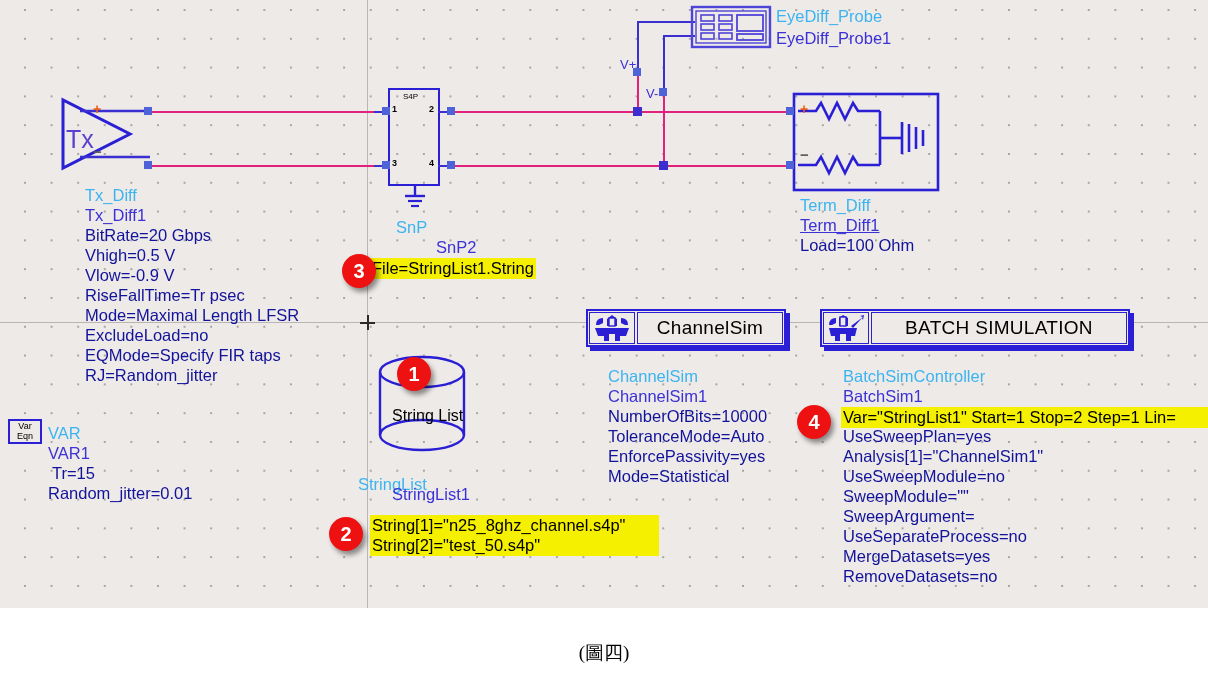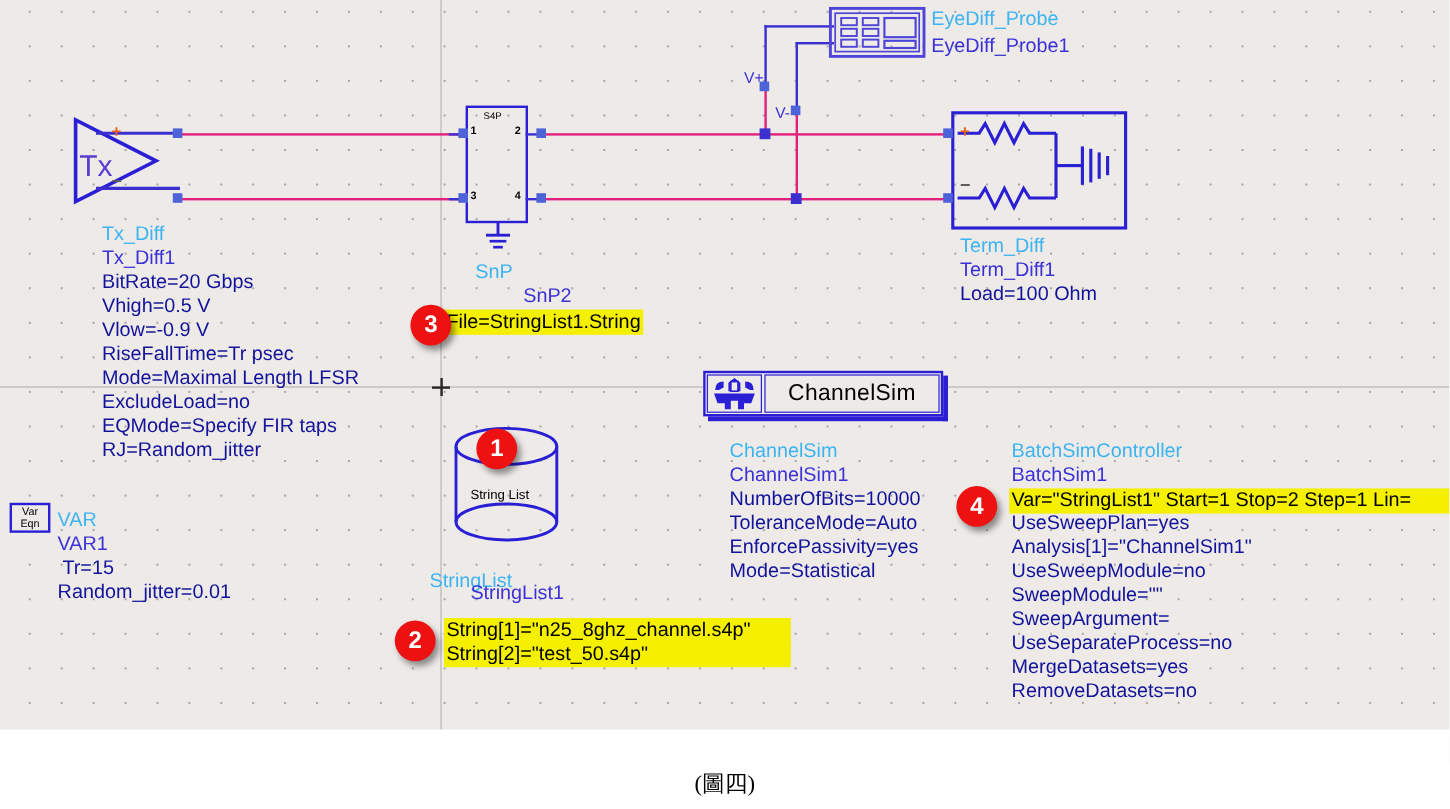--- a/index.html
+++ b/index.html
@@ -199,32 +199,32 @@
         <line x1="117" y1="32" x2="117" y2="60" stroke="#2a1fd4" stroke-width="2.6"></line>
         <line x1="124" y1="35" x2="124" y2="57" stroke="#2a1fd4" stroke-width="2.6"></line>
         <line x1="131" y1="38" x2="131" y2="54" stroke="#2a1fd4" stroke-width="2.6"></line>
       </svg>
     </div>
     <div class="lbl" style="left:800px;top:101px;font-size:14px;color:#e8601a;font-weight:bold;">+</div>
     <div class="lbl" style="left:800px;top:152px;font-size:15px;color:#5a5a5a;font-weight:bold;line-height:0.4;">−</div>
     <div class="pin" style="left:786px;top:107px;"></div>
     <div class="pin" style="left:786px;top:161px;"></div>
     <div class="lbl t-cyan t-name" style="left:800px;top:196px;">Term_Diff</div>
-    <div class="lbl t-blue t-name" style="left:800px;top:216px;">Term_Diff1</div>
+    <div class="lbl t-blue t-name" style="left:800px;top:216px;text-decoration:underline;">Term_Diff1</div>
     <div class="lbl t-dark t-param" style="left:800px;top:236px;">Load=100 Ohm</div>
 
     <div class="sym" style="left:378px;top:355px;width:88px;height:100px;">
       <svg width="88" height="100" viewBox="0 0 88 100">
         <ellipse cx="44" cy="17" rx="42" ry="15" fill="none" stroke="#2a1fd4" stroke-width="2.4"></ellipse>
         <line x1="2" y1="17" x2="2" y2="80" stroke="#2a1fd4" stroke-width="2.4"></line>
         <line x1="86" y1="17" x2="86" y2="80" stroke="#2a1fd4" stroke-width="2.4"></line>
         <ellipse cx="44" cy="80" rx="42" ry="15" fill="none" stroke="#2a1fd4" stroke-width="2.4"></ellipse>
       </svg>
     </div>
-    <div class="lbl t-black" style="left:392px;top:407px;font-size:11px;">String List</div>
+    <div class="lbl t-black" style="left:392px;top:407px;font-size:16px;">String List</div>
     <div class="lbl t-cyan t-name" style="left:358px;top:475px;">StringList</div>
     <div class="lbl t-blue t-name" style="left:375px;top:485px;margin-left:17px;">StringList1</div>
     <div class="lbl hl t-param" style="left:370px;top:515px;padding:1px 2px;width:285px;">String[1]="n25_8ghz_channel.s4p"</div>
     <div class="lbl hl t-param" style="left:370px;top:535px;padding:1px 2px;width:285px;">String[2]="test_50.s4p"</div>
 
     <div class="ctrl" style="left:586px;top:309px;width:200px;height:38px;">
       <div class="outer"></div>
       <div class="iconcell">
         <svg width="38" height="28" viewBox="0 0 38 28">
           <g fill="#2a1fd4">
@@ -243,20 +243,40 @@
       <div class="shadow" style="width:200px;"></div>
       <div class="rshadow"></div>
     </div>
     <div class="lbl t-cyan t-name" style="left:608px;top:367px;">ChannelSim</div>
     <div class="lbl t-blue t-name" style="left:608px;top:387px;">ChannelSim1</div>
     <div class="lbl t-dark t-param" style="left:608px;top:407px;">NumberOfBits=10000</div>
     <div class="lbl t-dark t-param" style="left:608px;top:427px;">ToleranceMode=Auto</div>
     <div class="lbl t-dark t-param" style="left:608px;top:447px;">EnforcePassivity=yes</div>
     <div class="lbl t-dark t-param" style="left:608px;top:467px;">Mode=Statistical</div>
 
+    <div class="ctrl" style="left:820px;top:309px;width:310px;height:38px;">
+      <div class="outer"></div>
+      <div class="iconcell">
+        <svg width="38" height="28" viewBox="0 0 38 28">
+          <g fill="#2a1fd4">
+            <path d="M16 1 L21 4 L21 12 L12 12 L12 4 Z"></path>
+            <path d="M2 11 Q2 4 9 4 L9 9 L5 11 Z"></path>
+            <path d="M2 14 L30 14 L28 22 L24 22 L24 27 L19 27 L19 20 L13 20 L13 27 L8 27 L8 22 L4 22 Z"></path>
+            <path d="M24 12 L36 3 L33 2 L37 1 L36 6 L35 4 L26 14 Z"></path>
+            <circle cx="16" cy="8" r="2.6" fill="#edeae8"></circle>
+          </g>
+          <rect x="13" y="3" width="6" height="9" fill="#edeae8" stroke="#2a1fd4" stroke-width="1.4"></rect>
+        </svg>
+      </div>
+      <div class="titlecell">
+        <span>BATCH SIMULATION</span>
+      </div>
+      <div class="shadow" style="width:310px;"></div>
+      <div class="rshadow"></div>
+    </div>
     <div class="lbl t-cyan t-name" style="left:843px;top:367px;">BatchSimController</div>
     <div class="lbl t-blue t-name" style="left:843px;top:387px;">BatchSim1</div>
     <div class="lbl hl t-param" style="left:841px;top:407px;padding:1px 2px;width:369px;overflow:hidden;">Var="StringList1" Start=1 Stop=2 Step=1 Lin=</div>
     <div class="lbl t-dark t-param" style="left:843px;top:427px;">UseSweepPlan=yes</div>
     <div class="lbl t-dark t-param" style="left:843px;top:447px;">Analysis[1]="ChannelSim1"</div>
     <div class="lbl t-dark t-param" style="left:843px;top:467px;">UseSweepModule=no</div>
     <div class="lbl t-dark t-param" style="left:843px;top:487px;">SweepModule=""</div>
     <div class="lbl t-dark t-param" style="left:843px;top:507px;">SweepArgument=</div>
     <div class="lbl t-dark t-param" style="left:843px;top:527px;">UseSeparateProcess=no</div>
     <div class="lbl t-dark t-param" style="left:843px;top:547px;">MergeDatasets=yes</div>

